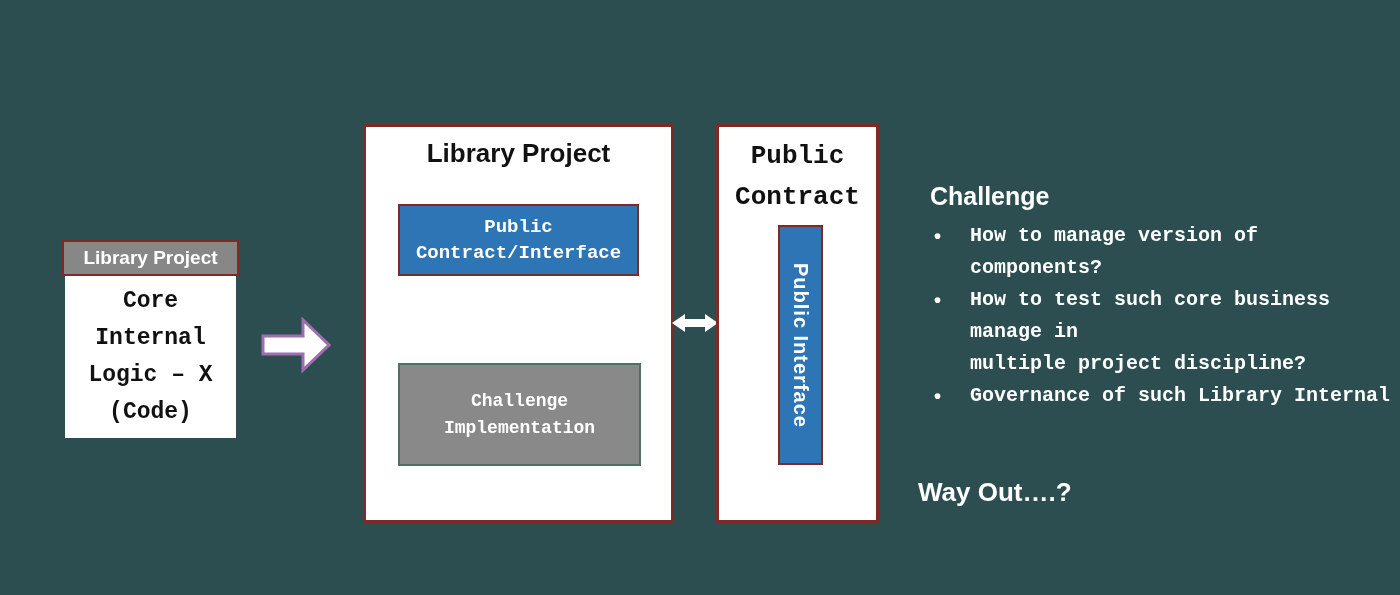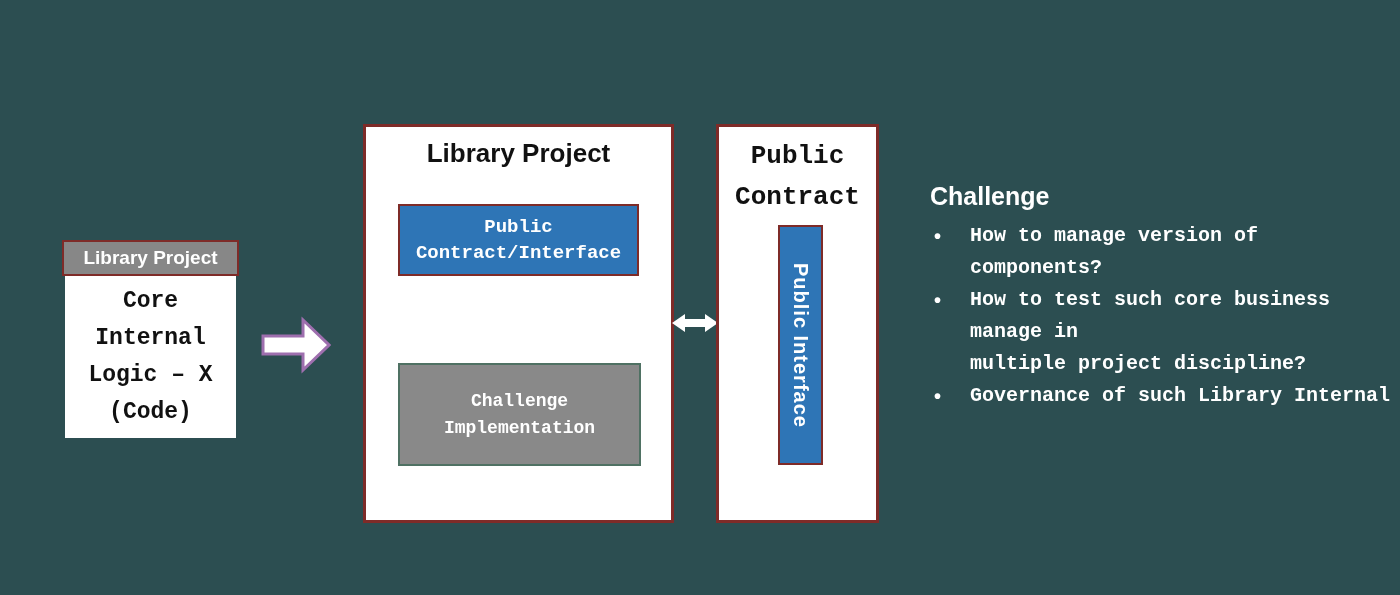--- a/index.html
+++ b/index.html
@@ -149,14 +149,15 @@
         <span class="bullet-text pre">How to test such core business manage in
 multiple project discipline?</span>
       </li>
       <li>
         <span class="bullet-marker">•</span>
         <span class="bullet-text pre">Governance of such Library Internal</span>
       </li>
     </ul>
   </div>
 
+  <div class="way-out">Way Out….?</div>
 
 </div>
 
 </body></html>

